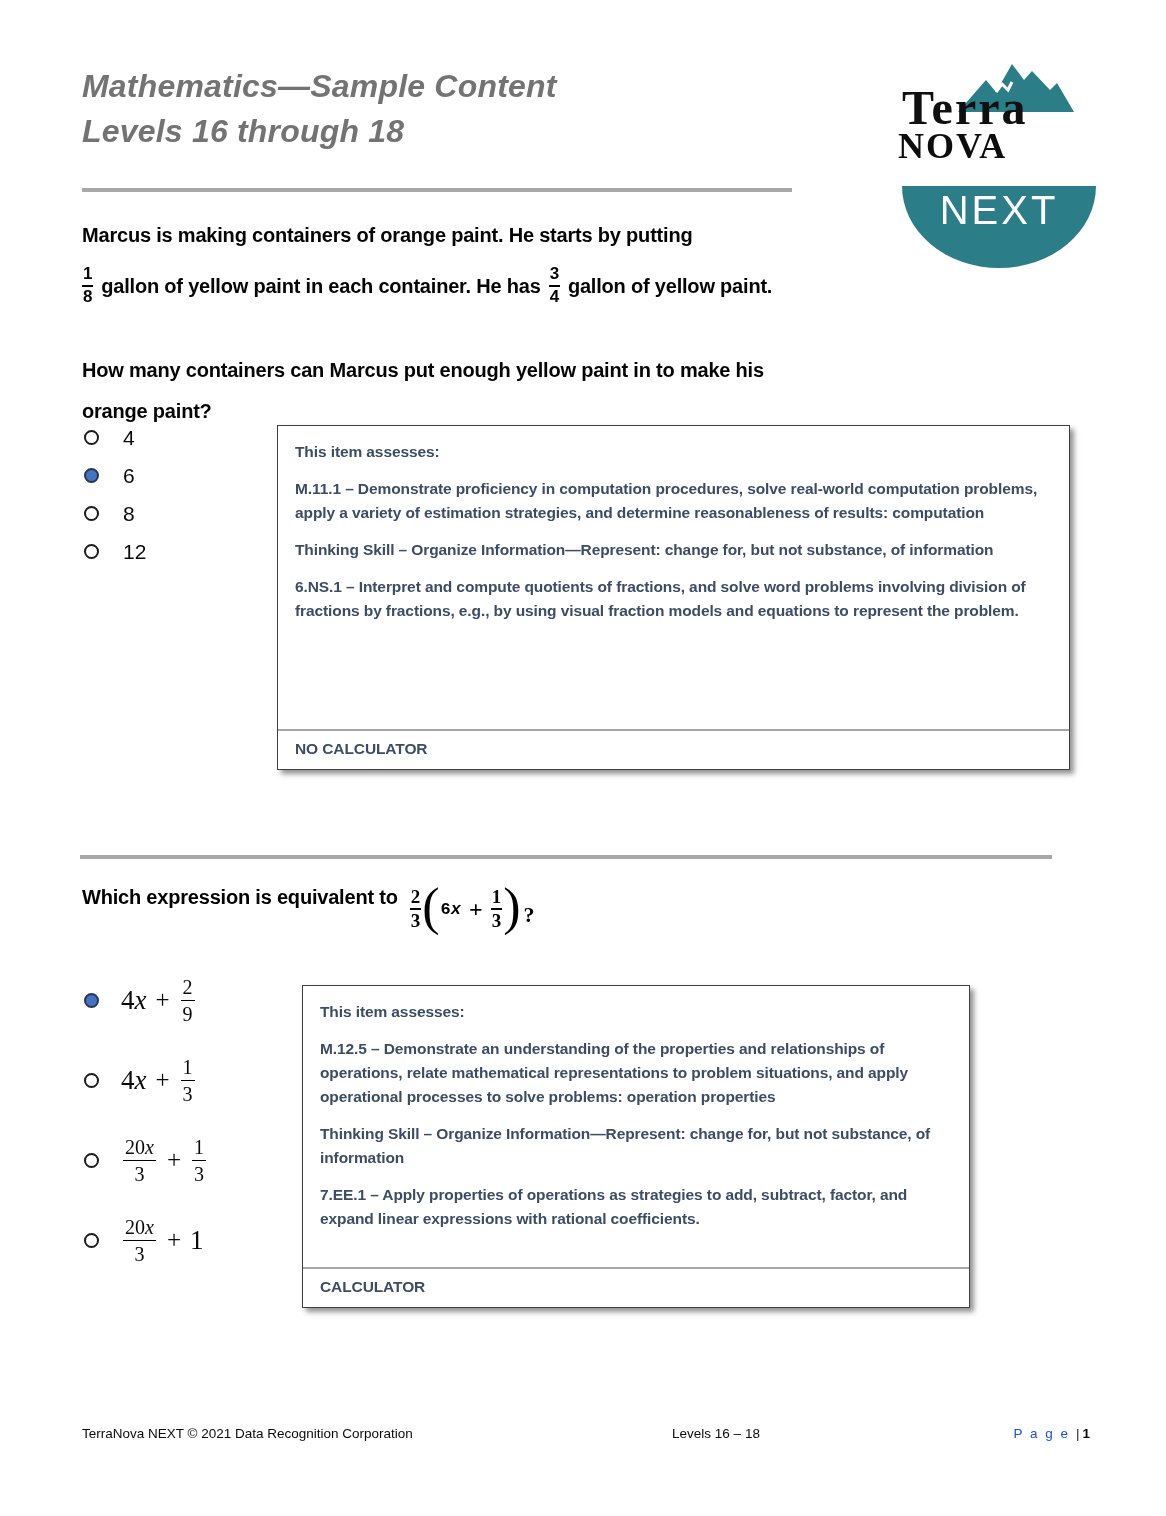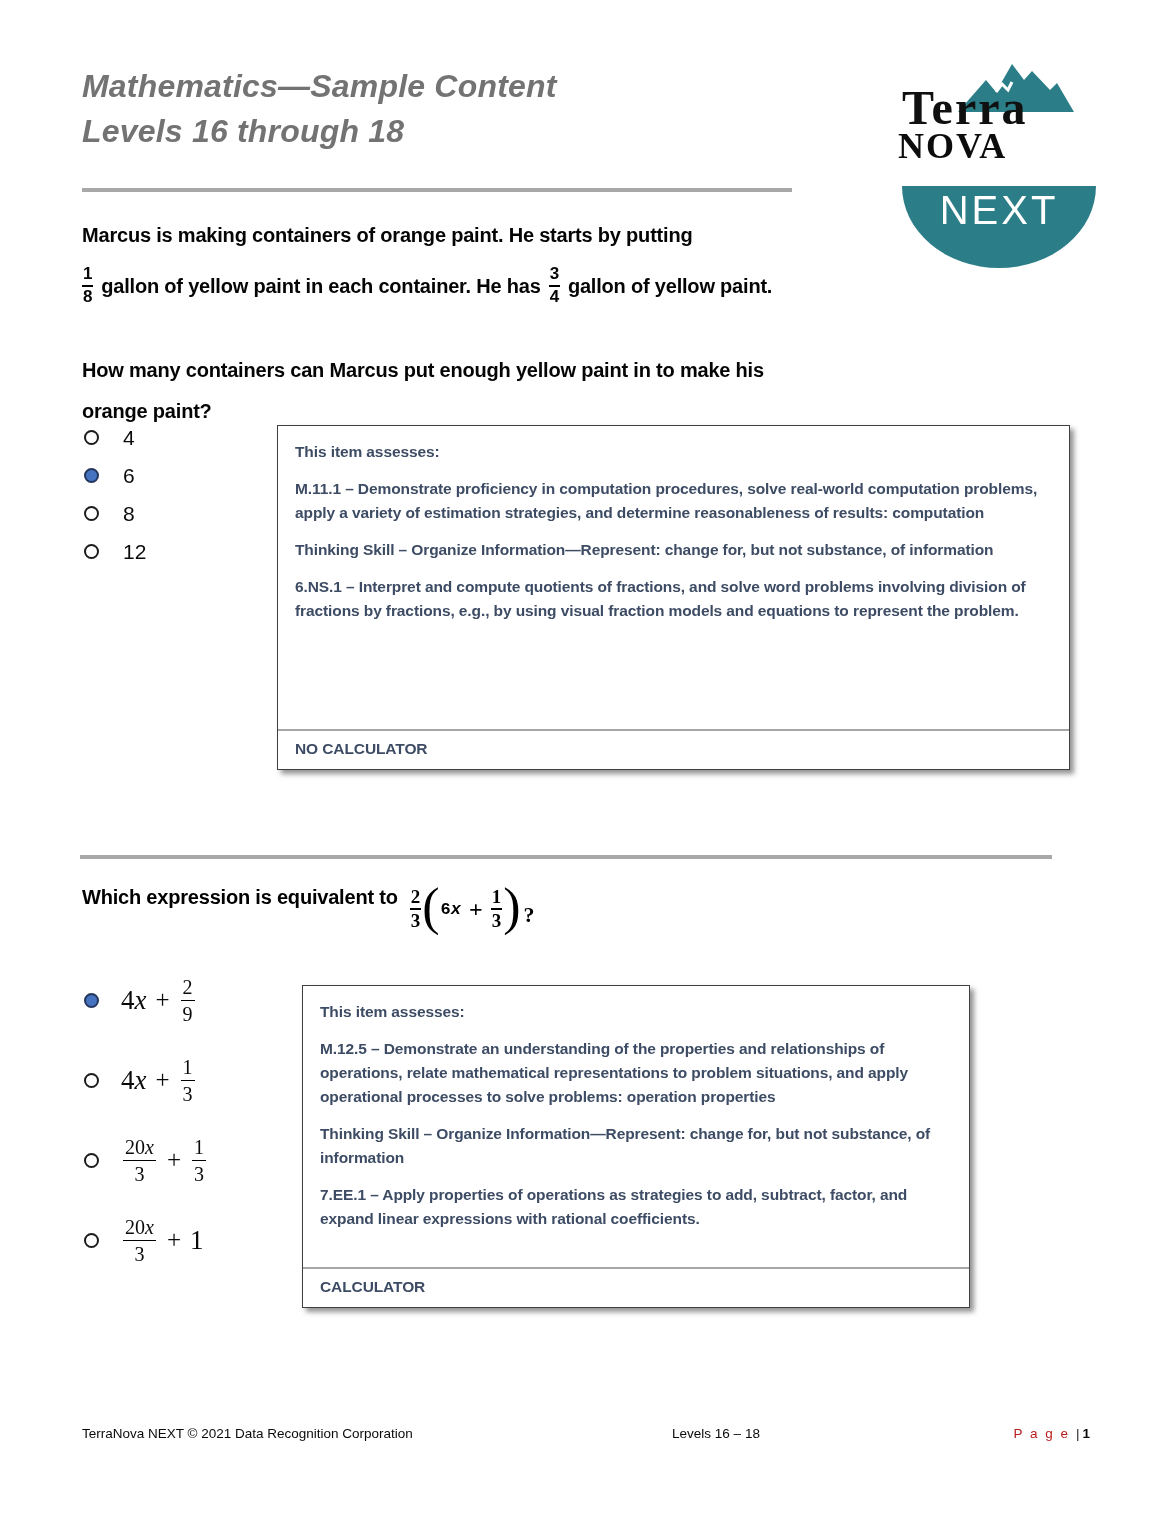--- a/index.html
+++ b/index.html
@@ -114,21 +114,21 @@
   .mexpr .qmark { font-size:22px; font-weight:bold; margin-left:2px; transform:translateY(6px); }
 
   
   .page-footer {
     position:absolute; left:82px; top:1426px; width:1008px;
     display:flex; align-items:baseline; font-size:13.5px; color:#0a0a0a;
   }
   .pf-left { width:460px; }
   .pf-center { flex:1; text-align:center; }
   .pf-right { width:200px; text-align:right; white-space:nowrap; }
-  .pf-page-label { color:#b91c1c; letter-spacing:2px; }
+  .pf-page-label { color:#1d4ed8; letter-spacing:2px; }
   .pf-pipe { margin:0 3px 0 6px; color:#222; }
   .pf-num { font-weight:bold; }
 </style>
 </head>
 <body>
 
 <div class="title-block">
   <div class="title-line">Mathematics—Sample Content</div>
   <div class="title-line">Levels 16 through 18</div>
 </div>

